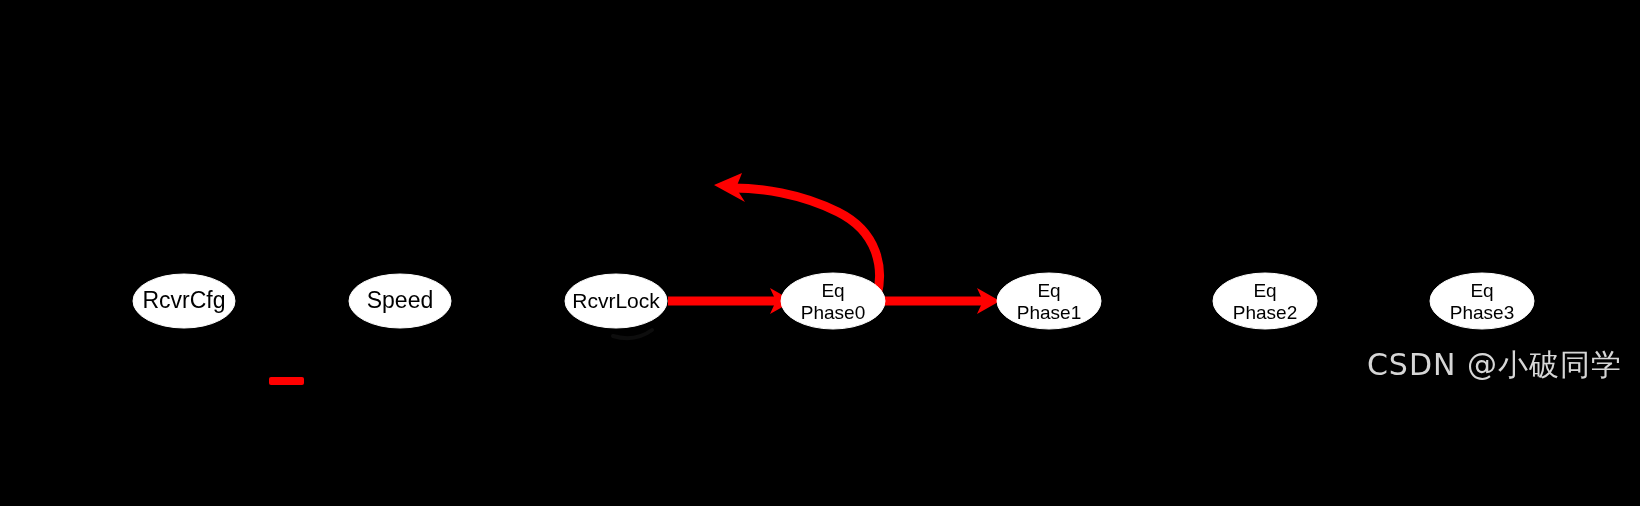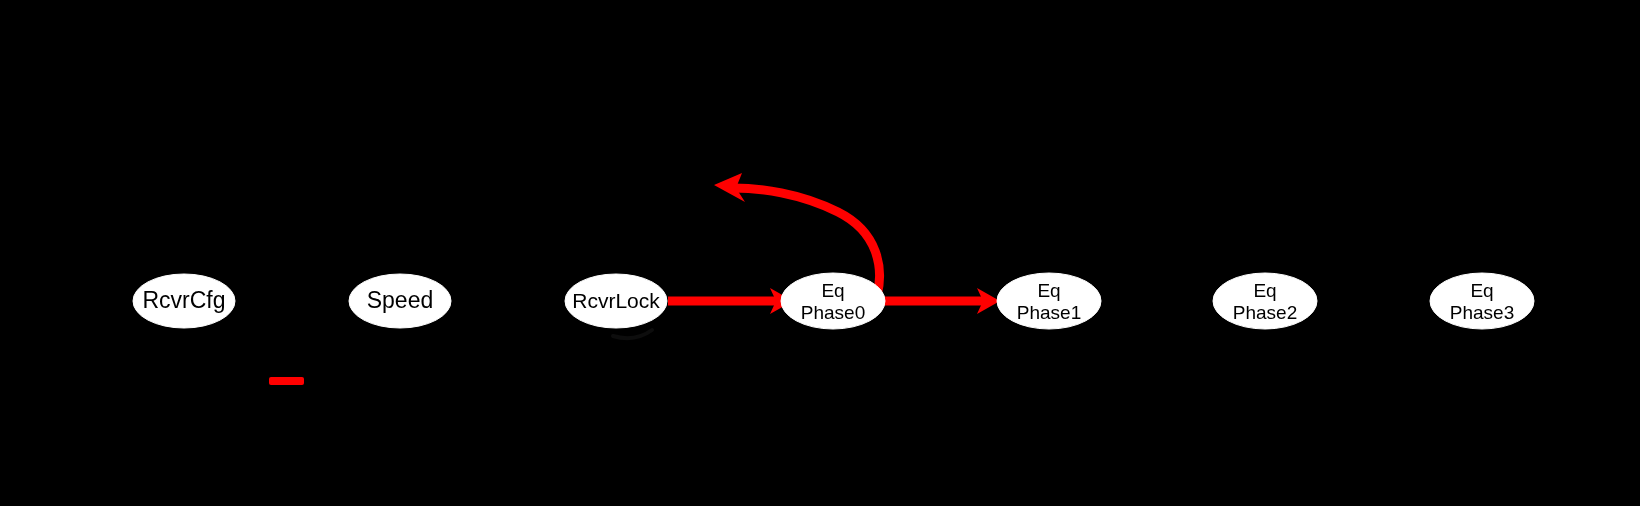--- a/index.html
+++ b/index.html
@@ -148,14 +148,15 @@
     </g>
 
     <g>
       <ellipse class="node-ellipse" cx="1482" cy="301" rx="52" ry="28"></ellipse>
       <text class="node-label multi" x="1482" y="292">Eq</text>
       <text class="node-label multi" x="1482" y="314">Phase3</text>
     </g>
 
   </svg>
 
+  <div id="watermark">CSDN @小破同学</div>
 
 </div>
 
 </body></html>

